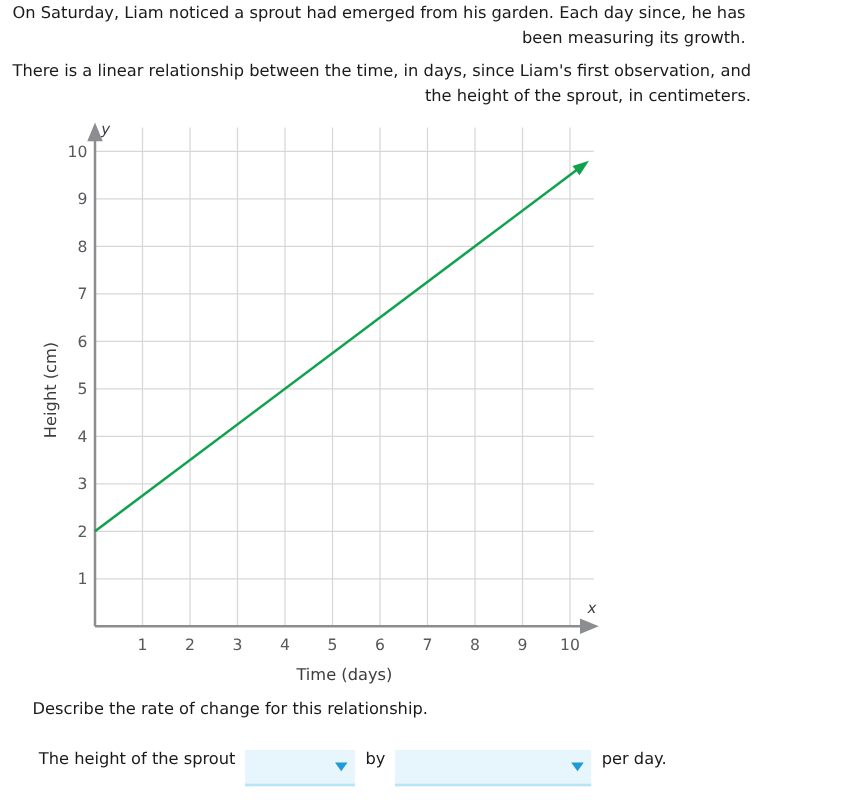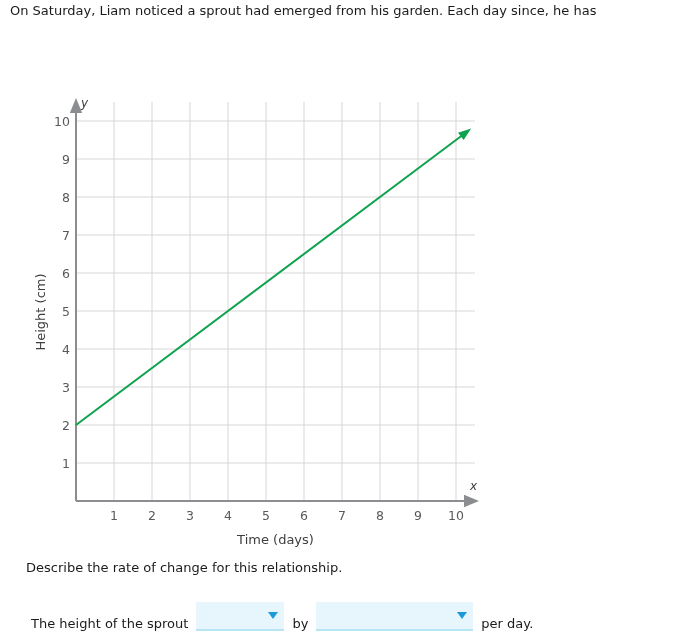--- a/index.html
+++ b/index.html
@@ -9,21 +9,21 @@
     font-family:"DejaVu Sans","Liberation Sans",sans-serif;
   }
   .para{position:absolute;left:10px;font-size:13px;line-height:20px;text-align:right;}
   #p1{top:1px;}
   #p2{top:48px;}
   #chart-svg{position:absolute;left:0;top:90px;}
   #chart-svg text{font-family:"DejaVu Sans","Liberation Sans",sans-serif;}
   #question{position:absolute;left:26px;top:560px;font-size:13px;}
   #answer-row{
     position:absolute;left:31px;top:600px;height:31px;
-    display:flex;align-items:flex-end;font-size:13px;
+    display:flex;align-items:flex-start;font-size:13px;
   }
   .dd{
     height:29px;box-sizing:border-box;
     display:flex;align-items:center;justify-content:flex-end;
     padding-right:6px;cursor:pointer;
   }
   #dd1{width:88px;margin:0 8px;}
   #dd2{width:157px;margin:0 8px;}
   .dd .val{flex:1;text-align:left;padding-left:6px;font-size:13px;}
   .tri{
@@ -31,23 +31,26 @@
     border-left:5.5px solid transparent;
     border-right:5.5px solid transparent;
     border-top:7px solid #1d9bd8;
   }
 </style>
 </head>
 <body>
 
 <div class="para" id="p1">
   <div>On Saturday, Liam noticed a sprout had emerged from his garden. Each day since, he has</div>
+  <div>been measuring its growth.</div>
 </div>
 
 <div class="para" id="p2">
+  <div>There is a linear relationship between the time, in days, since Liam's first observation, and</div>
+  <div>the height of the sprout, in centimeters.</div>
 </div>
 
 <svg id="chart-svg" width="540" height="470">
     <g stroke="#d7d7d7" stroke-width="1">
       <line x1="114" y1="411" x2="114" y2="12"></line>
       <line x1="152" y1="411" x2="152" y2="12"></line>
       <line x1="190" y1="411" x2="190" y2="12"></line>
       <line x1="228" y1="411" x2="228" y2="12"></line>
       <line x1="266" y1="411" x2="266" y2="12"></line>
       <line x1="304" y1="411" x2="304" y2="12"></line>

